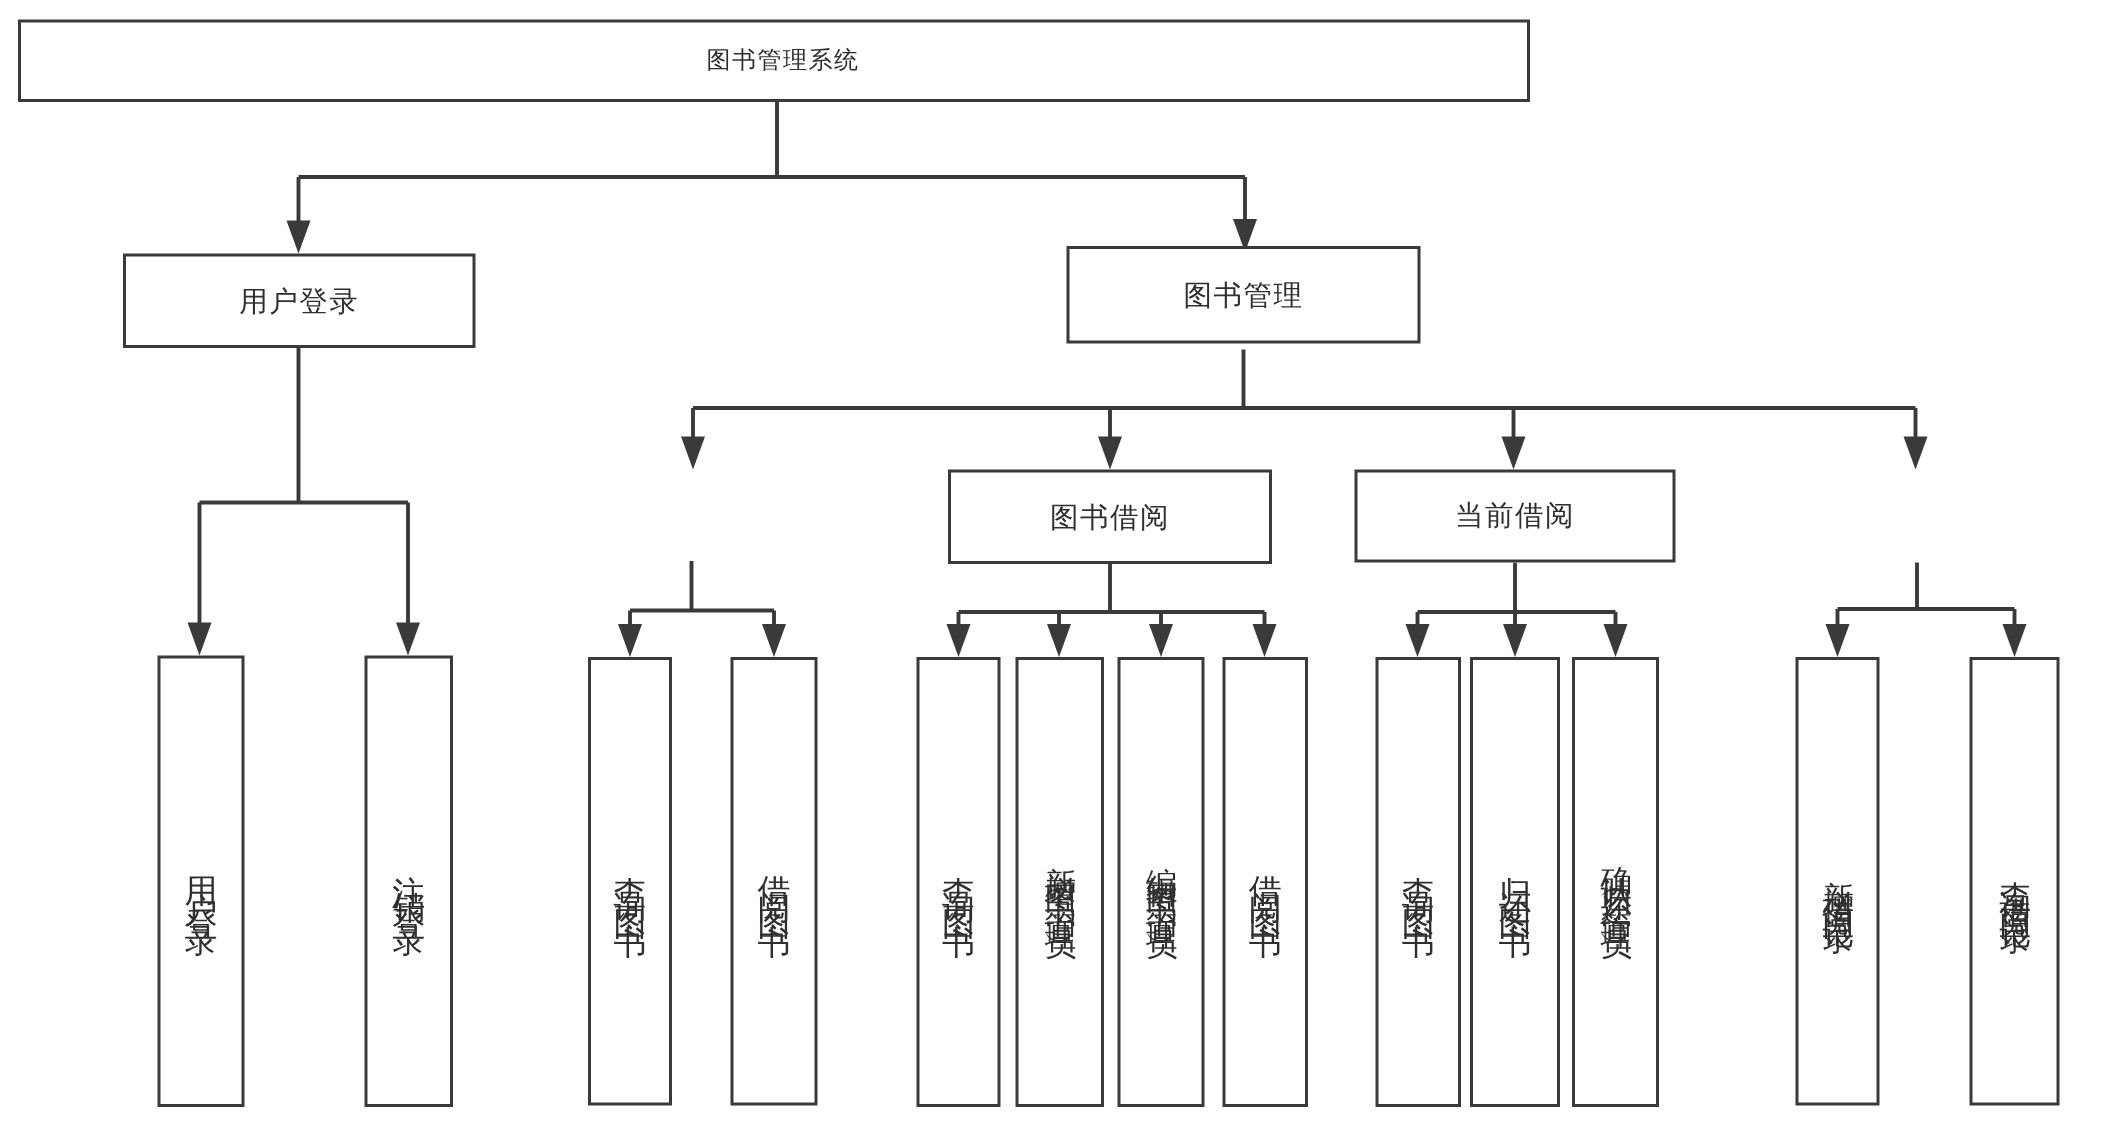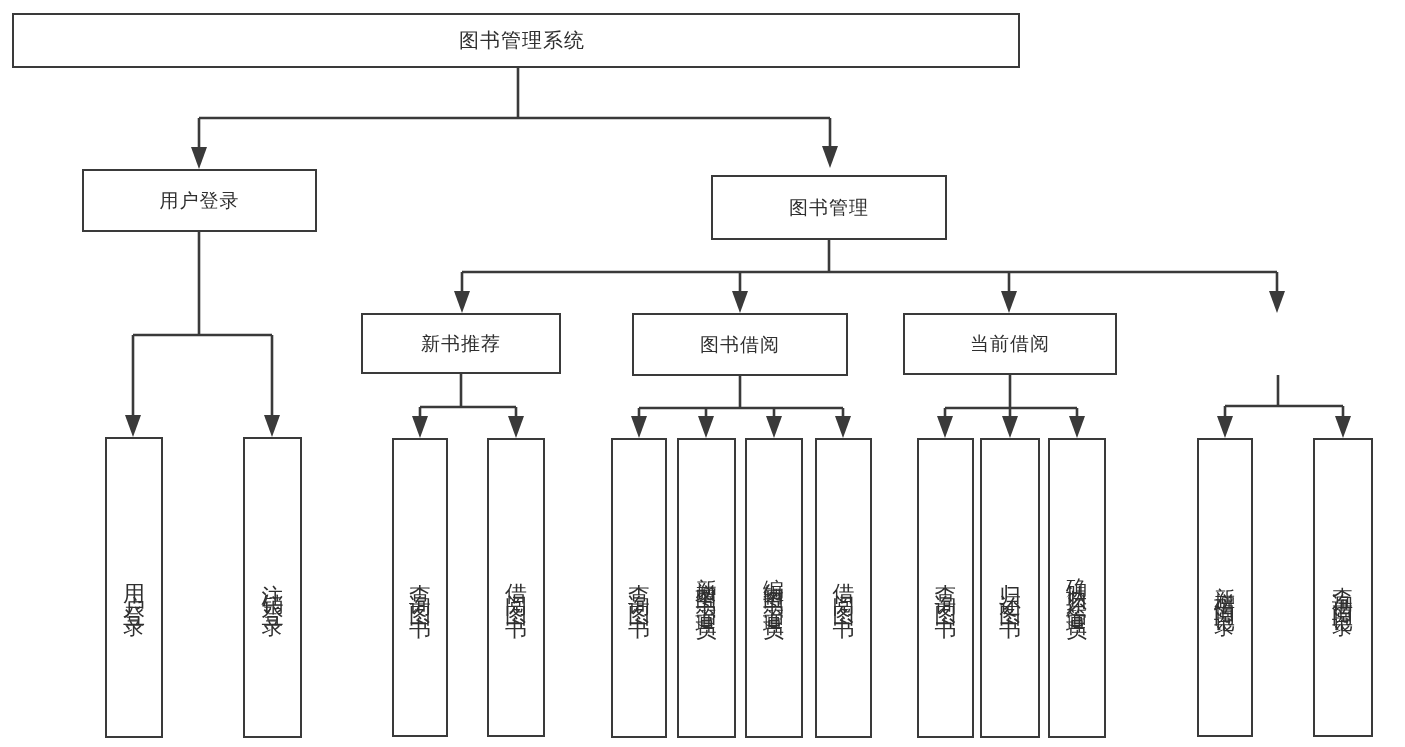--- a/index.html
+++ b/index.html
@@ -30,21 +30,21 @@
     align-items: center;
     justify-content: center;
     color: #2f2f2f;
     z-index: 2;
   }
   .hbox {
     font-size: 19px;
     letter-spacing: 1px;
   }
   .root-box {
-    font-size: 20px;
+    font-size: 16px;
     letter-spacing: 1px;
     padding-left: 12px;
   }
   .leaf .vtext {
     writing-mode: vertical-lr;
     text-orientation: mixed;
     font-size: 22px;
     letter-spacing: 11px;
     line-height: 1;
   }
@@ -127,27 +127,24 @@
     </g>
   </svg>
 
   <div class="box hbox root-box" style="left:12px; top:13px; width:1008px; height:55px;">
     <span>图书管理系统</span>
   </div>
 
   <div class="box hbox" style="left:82px; top:169px; width:235px; height:63px;">
     <span>用户登录</span>
   </div>
-  <div class="box hbox" style="left:711px; top:175px; width:236px; height:65px;">
+  <div class="box hbox" style="left:711px; top:164px; width:236px; height:65px;">
     <span>图书管理</span>
   </div>
 
-  <div class="box hbox" style="left:361px; top:313px; width:200px; height:61px;">
-    <span>新书推荐</span>
-  </div>
   <div class="box hbox" style="left:903px; top:313px; width:214px; height:62px;">
     <span>当前借阅</span>
   </div>
   <div class="box hbox" style="left:632px; top:313px; width:216px; height:63px;">
     <span>图书借阅</span>
   </div>
 
   <div class="box leaf" style="left:105px; top:437px; width:58px; height:301px;">
     <span class="vtext">用户登录</span>
   </div>

